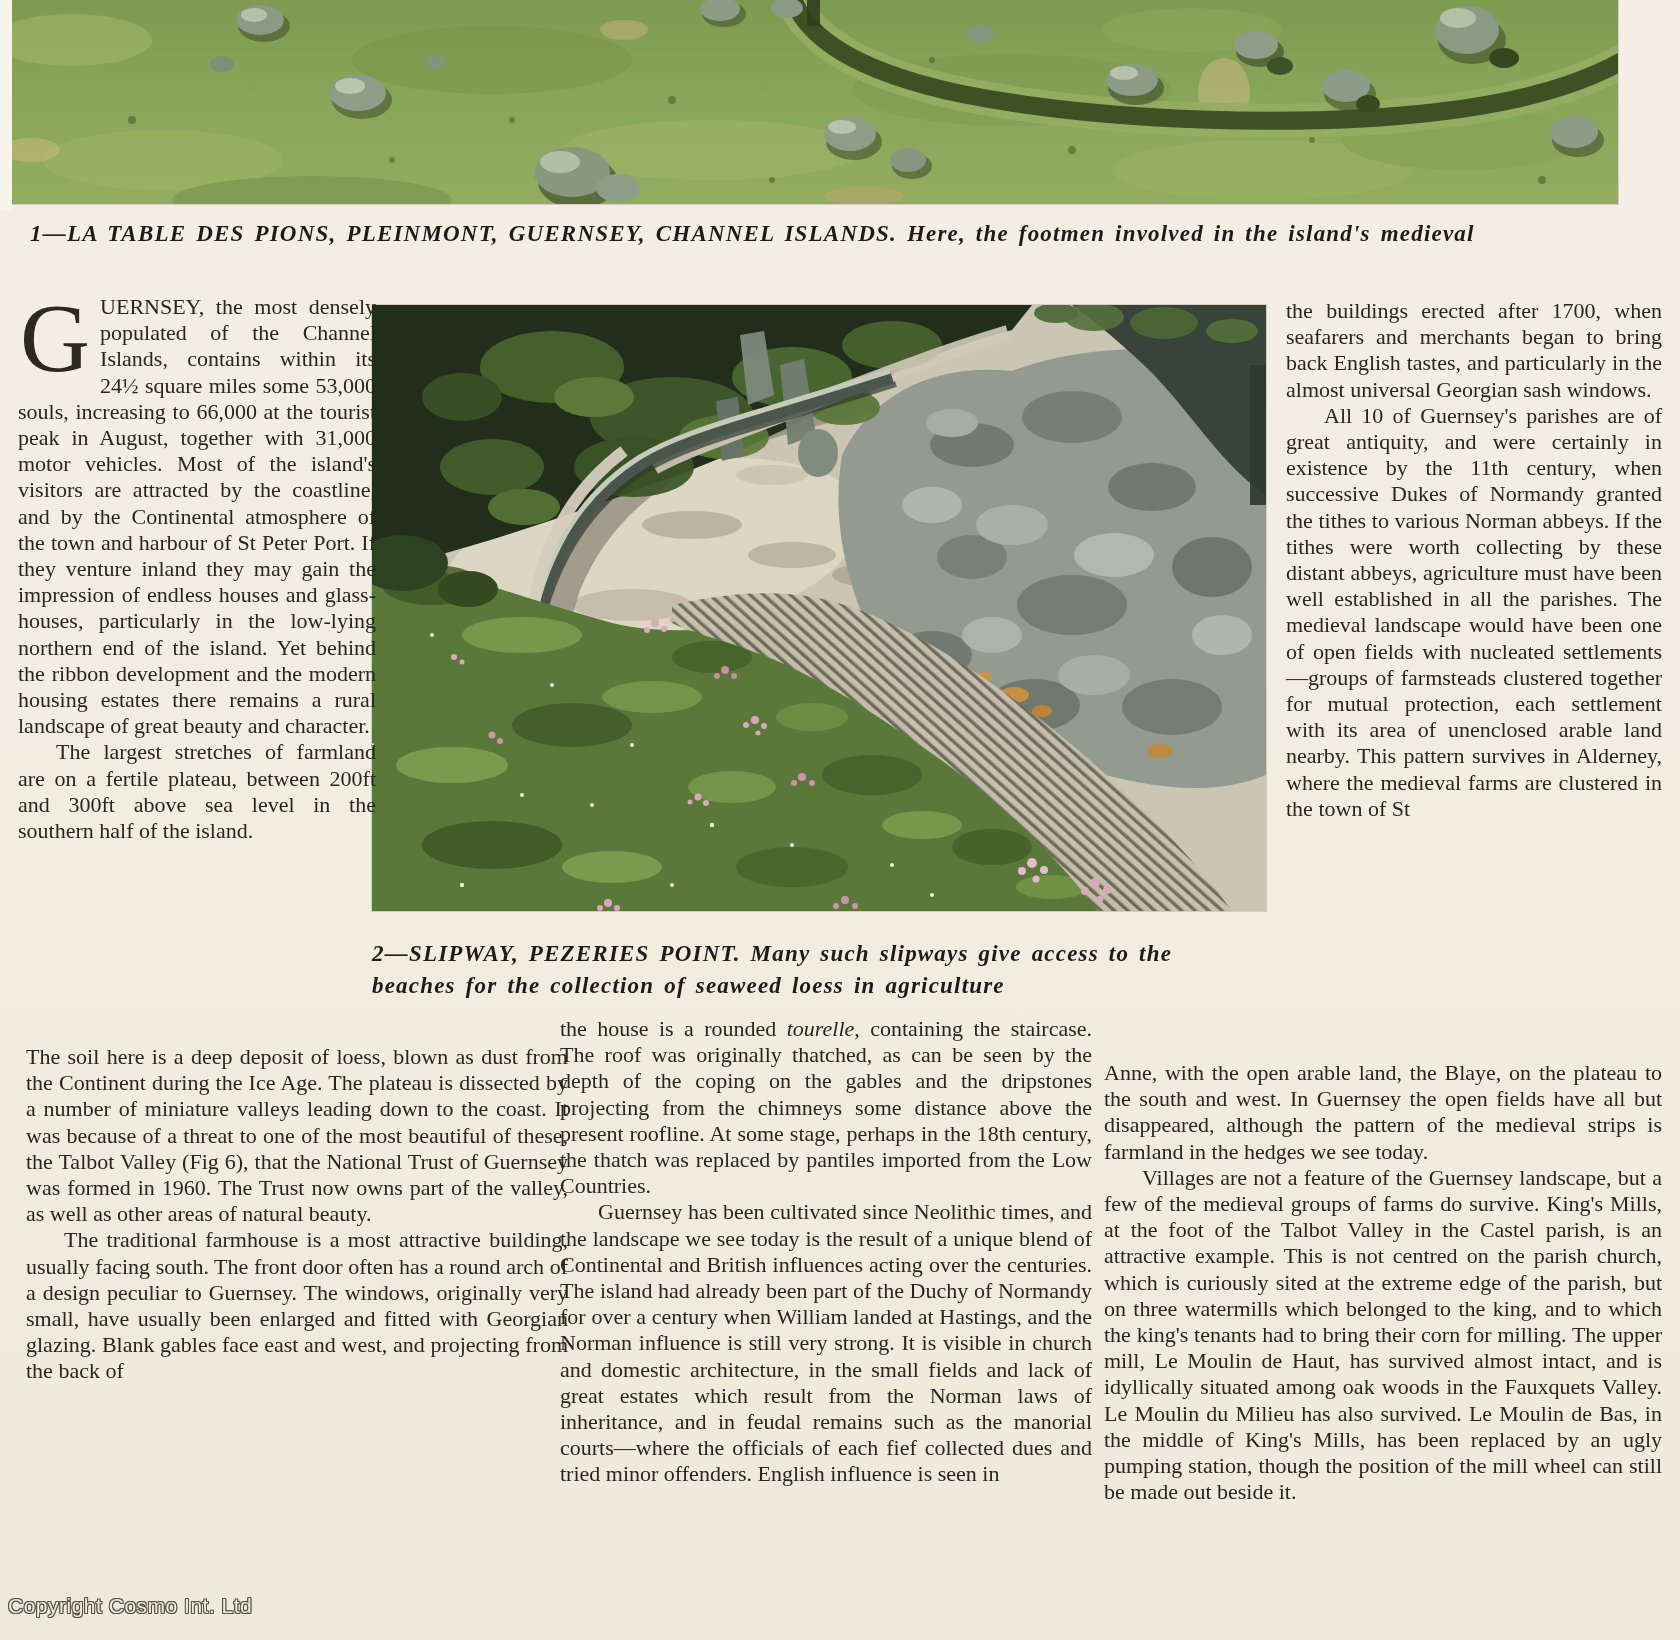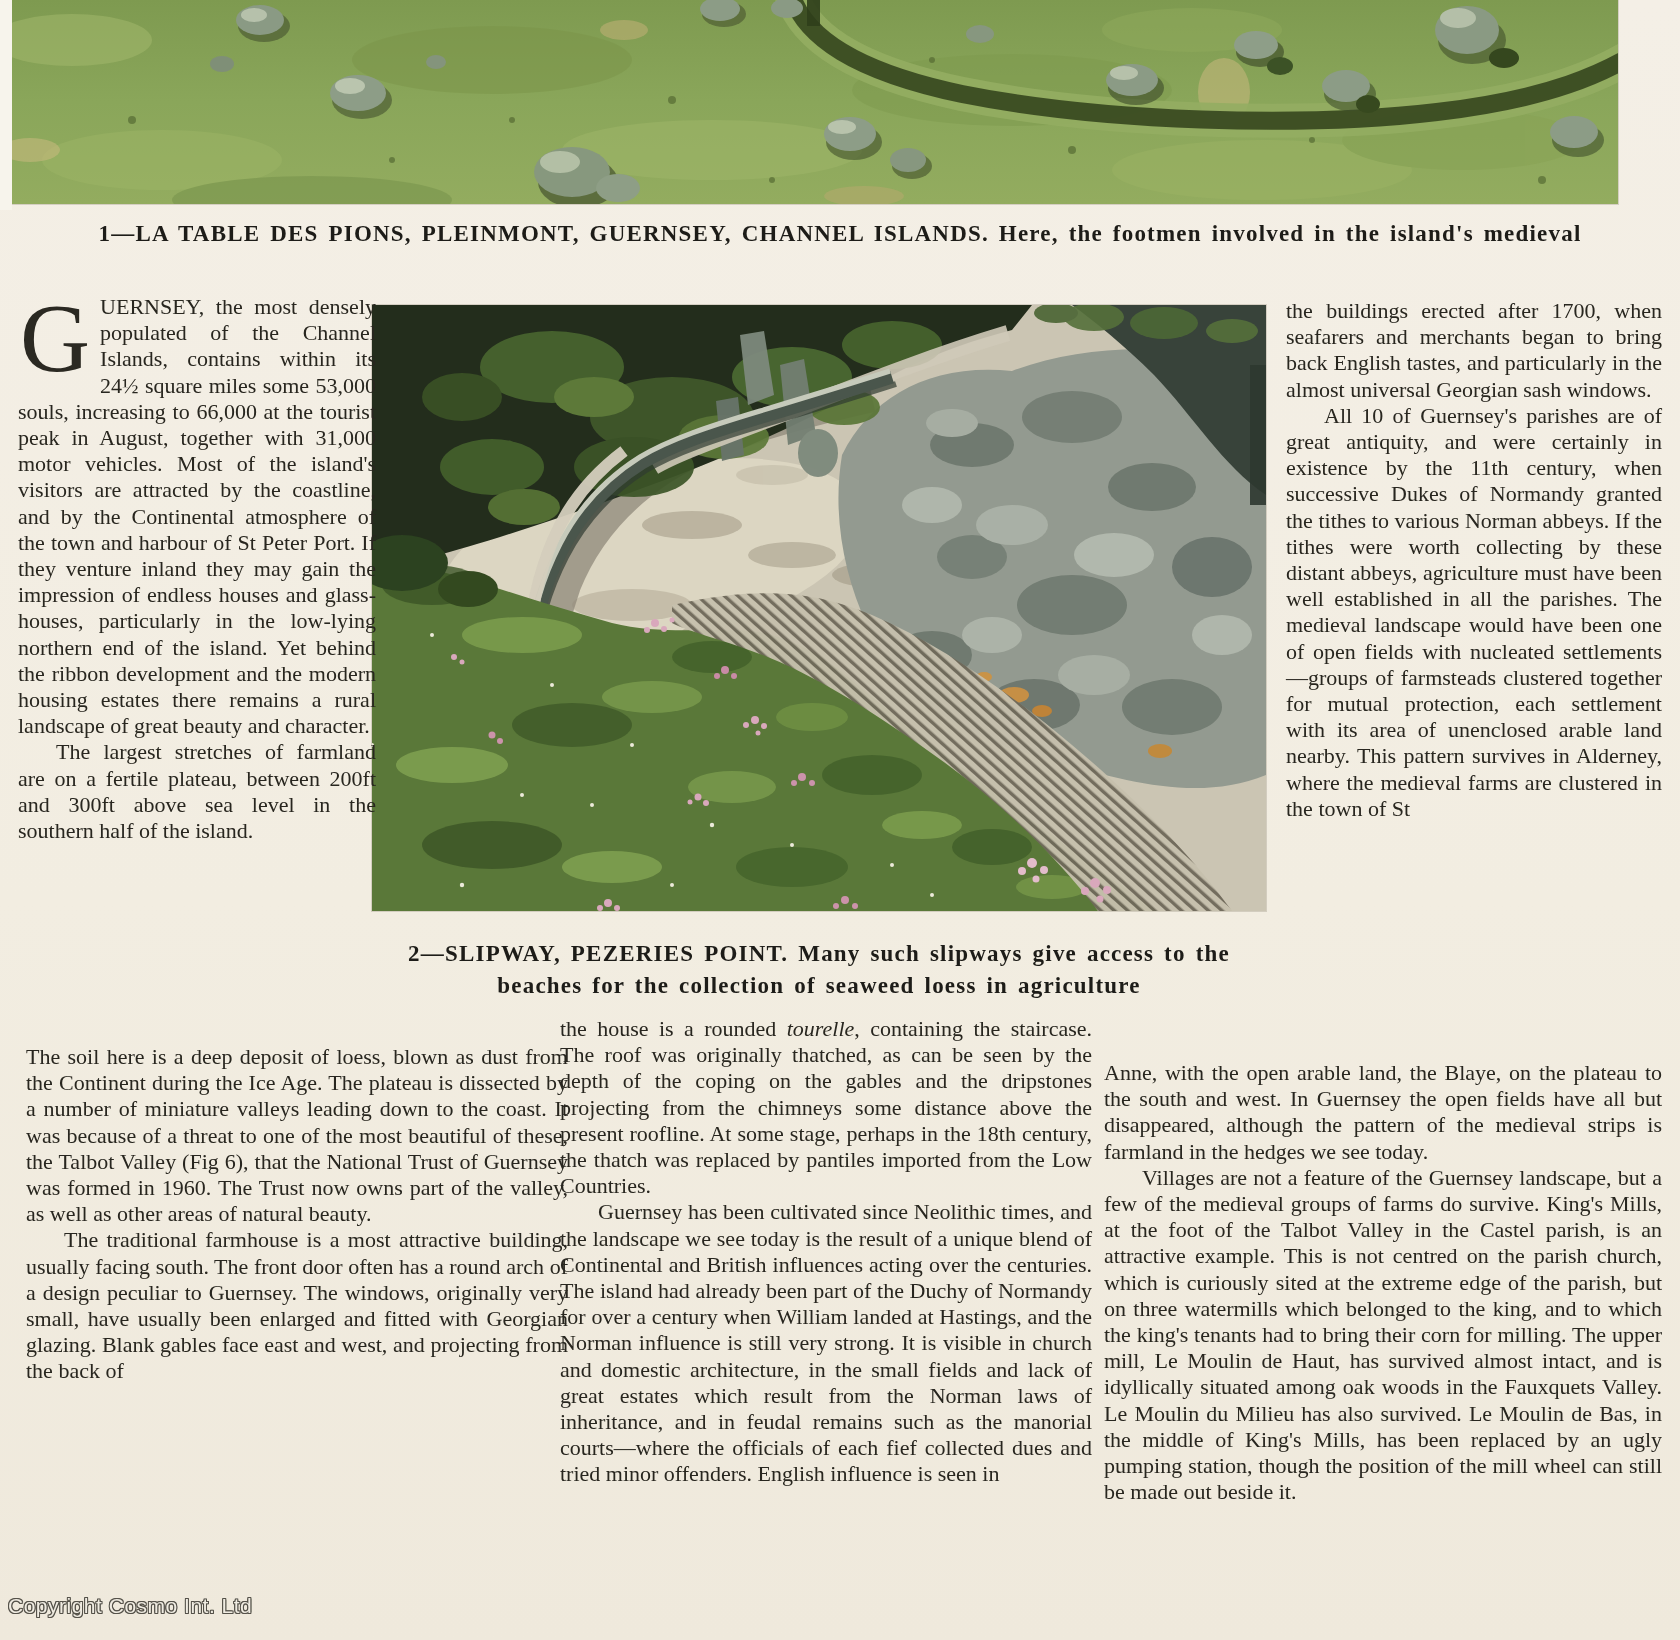--- a/index.html
+++ b/index.html
@@ -7,22 +7,22 @@
     position:relative;width:1680px;height:1640px;overflow:hidden;
     background:linear-gradient(180deg,#f4efe6 0%,#f2ede1 55%,#efe9dc 100%);
     font-family:"Liberation Serif","DejaVu Serif",serif;color:#28261f;
   }
   
   .photo{position:absolute;overflow:hidden;box-shadow:0 0 0 1px rgba(120,110,90,.25);}
   .photo svg{display:block;}
   #photo1{left:12px;top:0;width:1606px;height:204px;}
   #photo2{left:372px;top:305px;width:894px;height:606px;}
   
-  .caption{position:absolute;text-align:center;font-weight:700;color:#1d1c18;
-    font-size:23px;line-height:31px;letter-spacing:1.2px;word-spacing:3px;}
+  .caption{position:absolute;font-weight:700;color:#1d1c18;
+    font-size:23px;line-height:31px;letter-spacing:1.2px;word-spacing:3px;font-style:italic;}
   #cap1{left:30px;top:218px;width:1620px;}
   #cap2{left:372px;top:938px;width:894px;line-height:32px;}
   
   .col{position:absolute;font-size:22px;line-height:26.2px;text-align:justify;}
   .col p{margin:0;}
   .col p.indent{text-indent:38px;}
   #col-left-narrow{left:18px;top:294px;width:358px;}
   #col-left-wide{left:26px;top:1013px;width:542px;margin-top:31px;}
   #col-mid-wide{left:560px;top:1016px;width:532px;}
   #col-right-narrow{left:1286px;top:298px;width:376px;}

